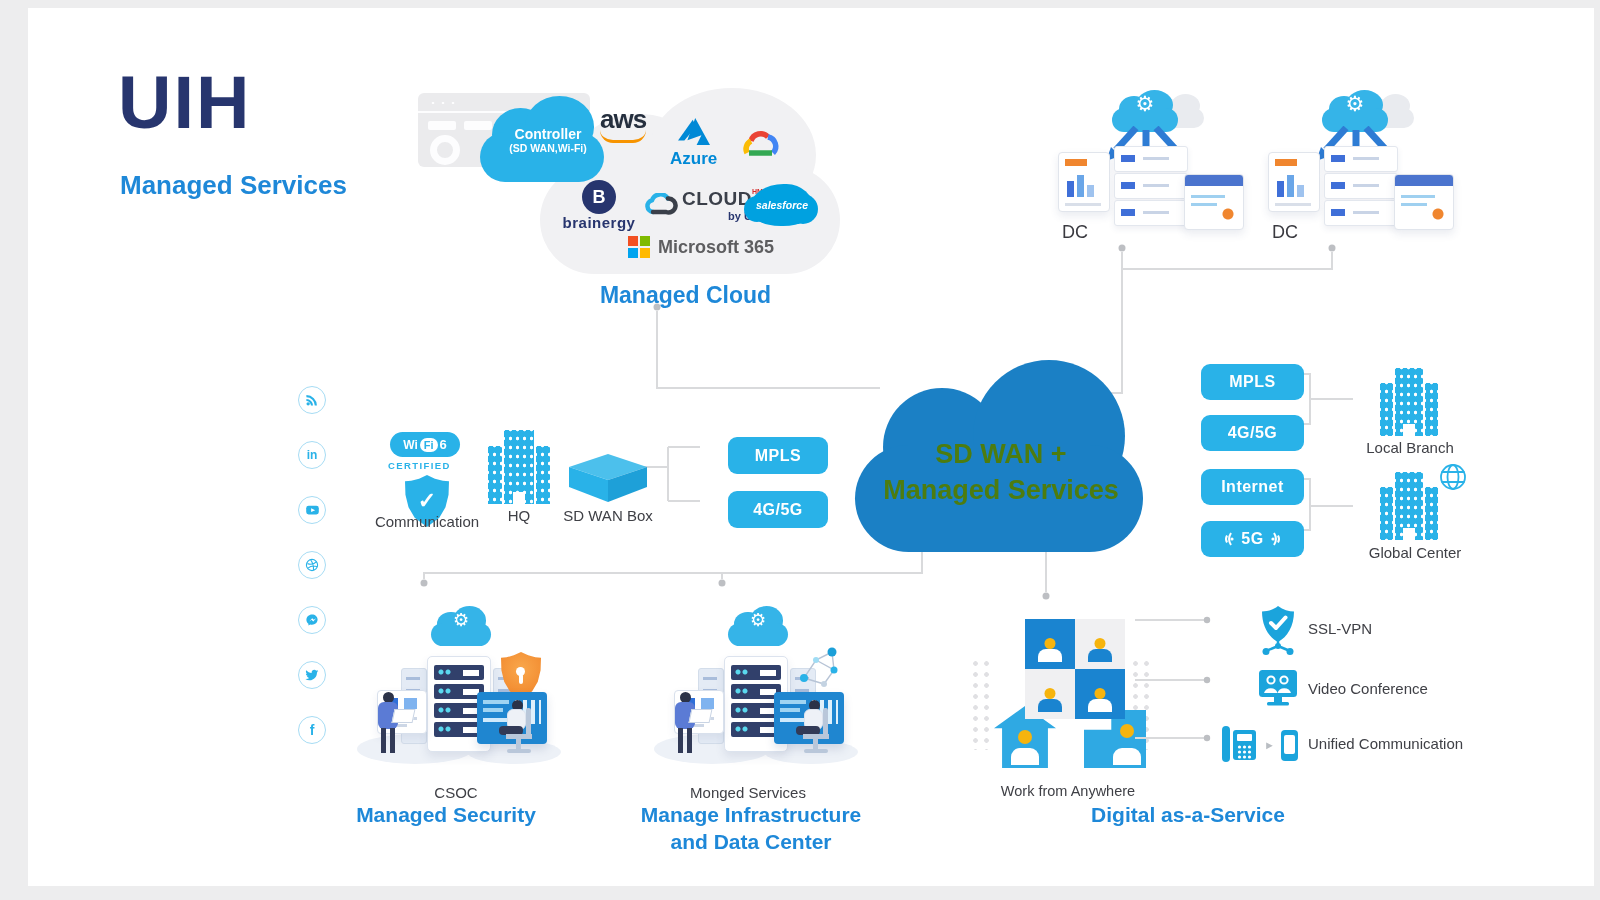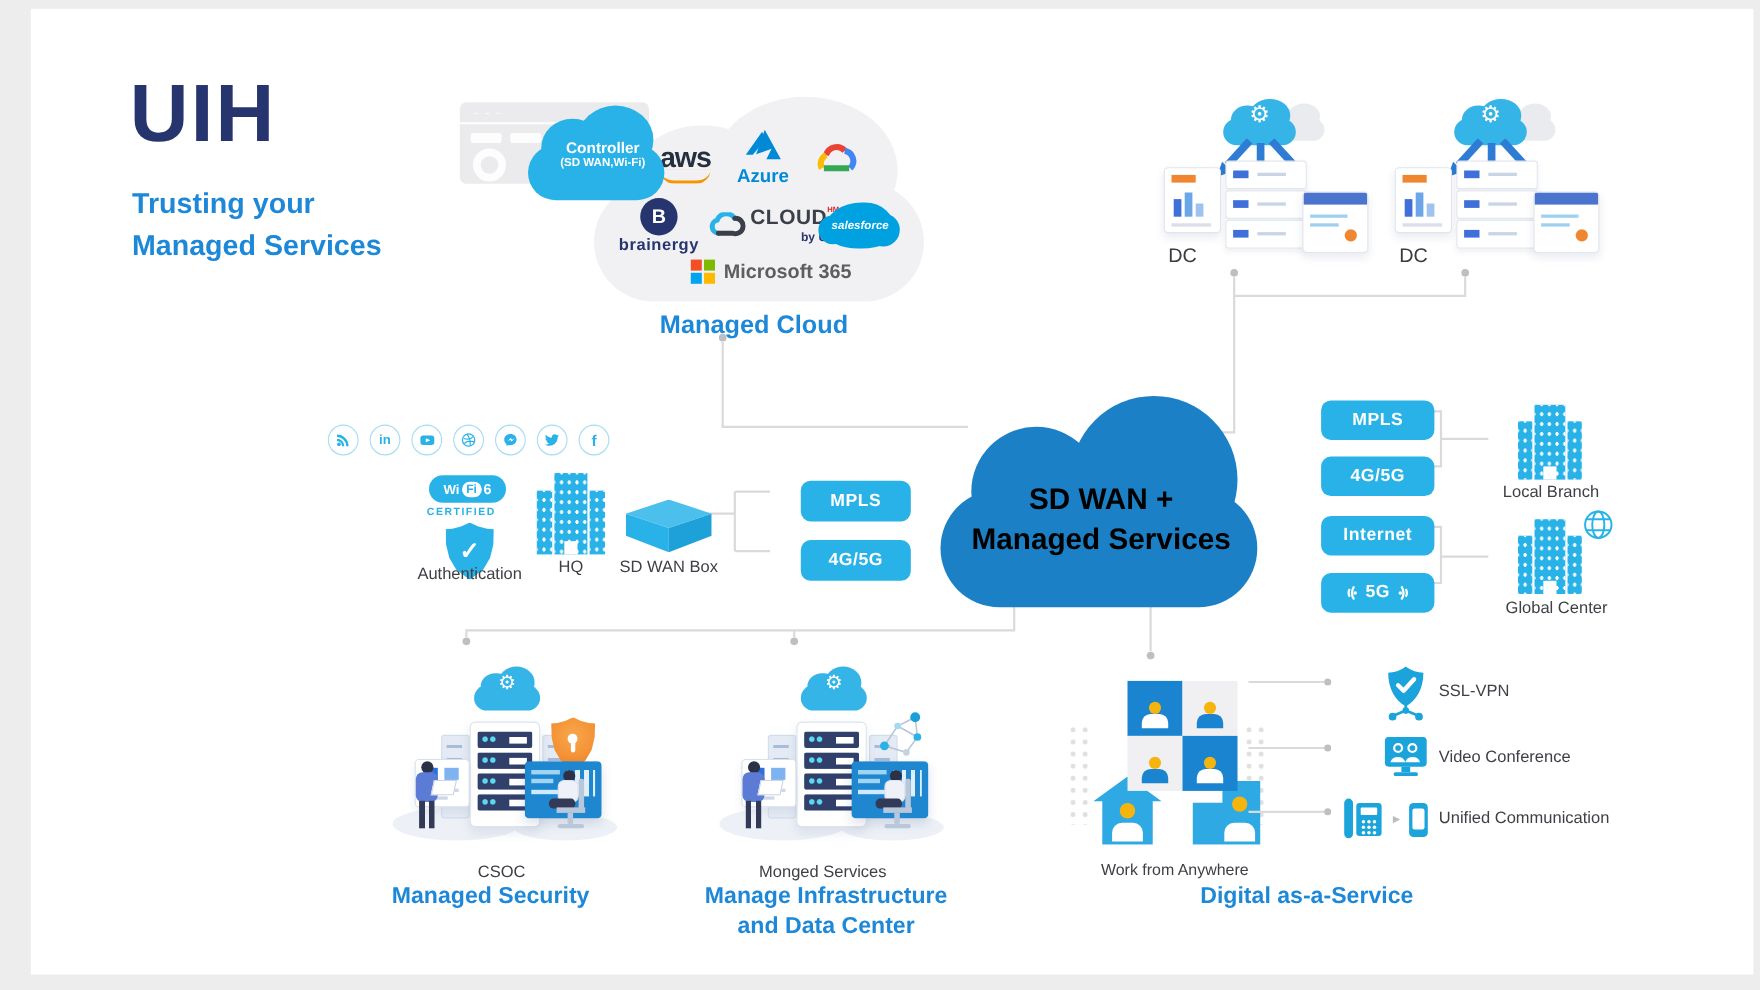--- a/index.html
+++ b/index.html
@@ -99,24 +99,24 @@
 
   
   .sdwan-label, .hq-label{font-size:15px;color:var(--ink);text-align:center;}
 
   
   .core{left:827px;top:352px;width:292px;height:192px;z-index:3;}
   .core i{position:absolute;background:var(--core);display:block;}
   .core .c1{left:0;top:85px;width:288px;height:107px;border-radius:54px;}
   .core .c2{left:28px;top:28px;width:118px;height:118px;border-radius:50%;}
   .core .c3{left:118px;top:0;width:152px;height:152px;border-radius:50%;}
-  .core .txt{position:absolute;left:12px;top:76px;width:268px;text-align:center;color:#000000;font-size:27px;line-height:36px;font-weight:800;z-index:1;}
-
-  
-  .social{left:270px;top:378px;display:flex;gap:10px;z-index:2;}
+  .core .txt{position:absolute;left:12px;top:76px;width:268px;text-align:center;color:#4d7c0f;font-size:27px;line-height:36px;font-weight:800;z-index:1;}
+
+  
+  .social{left:270px;top:378px;display:flex;gap:27px;z-index:2;flex-direction:column;}
   .soc{width:28px;height:28px;border-radius:50%;border:1.5px solid #a6dcf4;display:flex;align-items:center;justify-content:center;background:#fff;box-sizing:border-box;}
   .soc svg{display:block;}
   .soc .t{color:var(--accent);font-weight:800;font-size:12px;line-height:12px;}
 
   
   .grid{left:997px;top:611px;width:100px;height:100px;display:grid;grid-template-columns:50px 50px;grid-template-rows:50px 50px;z-index:2;}
   .cell{position:relative;}
   .cell.b{background:#1a84d0;} .cell.g{background:#f0f0f2;}
   .avt{position:absolute;left:50%;bottom:7px;transform:translateX(-50%);width:26px;height:24px;}
   .avt .hd{position:absolute;left:50%;top:0;transform:translateX(-50%);width:11px;height:11px;border-radius:50%;background:#f6b40e;}
@@ -195,41 +195,40 @@
         <circle cx="722" cy="583" r="3.5"></circle>
         <circle cx="1046" cy="596" r="3.5"></circle>
       <circle cx="1207" cy="620" r="3.2"></circle>
         <circle cx="1207" cy="680" r="3.2"></circle>
         <circle cx="1207" cy="738" r="3.2"></circle>
     </g>
   </svg>
 
   <div class="abs logo">UIH</div>
   <div class="abs tagline">
-    <div>Trusting your</div>
     <div>Managed Services</div>
   </div>
 
   <div class="abs dash">
     <i class="d-dots"></i>
       <i class="d-hr"></i>
       <i class="d-r1"></i>
       <i class="d-r2"></i>
       <i class="d-r3"></i>
       <i class="d-donut"></i>
       <i class="d-b1"></i>
       <i class="d-b2"></i>
       <i class="d-b3"></i>
   </div>
 
   <div class="cloudlet mcloud" style="--c:#f1f1f3;z-index:1">
     <span class="cl-h1"></span>
       <span class="cl-h2"></span>
       <span class="cl-base"></span>
-    <div class="lg" style="left:60px;top:44px">
+    <div class="lg" style="left:60px;top:20px">
       <div class="aws-txt">aws</div>
       <div class="aws-smile"></div>
     </div>
     <div class="lg" style="left:130px;top:30px;text-align:center">
       <svg width="32" height="27" viewBox="0 0 32 27">
         <path fill="#0089d6" d="M17.2 0 L32 27 L18.6 27 L23.4 17.2 L9.4 22.3 Z"></path>
         <path fill="#0089d6" d="M14.8 1.8 L18 8.6 L6.4 22.6 L0 22.6 Z"></path>
       </svg>
       <div class="azure-txt">Azure</div>
     </div>
@@ -386,21 +385,21 @@
 
   <div class="abs wifi">
     <span class="wi">Wi</span>
       <span class="fi">Fi</span>
       <span class="w6">6</span>
   </div>
   <div class="abs certified">CERTIFIED</div>
   <div class="abs shield auth-shield">
       <span>✓</span>
     </div>
-  <div class="abs small-label" style="left:332px;top:505px;width:134px">Authentication</div>
+  <div class="abs small-label" style="left:332px;top:505px;width:134px">Communication</div>
 
   <div class="abs bld" style="left:460px;top:422px;width:62px;height:74px">
     <span class="w wl"></span>
       <span class="w wr"></span>
       <span class="w wm"></span>
   </div>
   <div class="abs hq-label" style="left:458px;top:499px;width:66px">HQ</div>
 
   <svg class="abs" style="left:541px;top:446px;z-index:2" width="78" height="48" viewBox="0 0 78 48">
     <polygon points="39,0 78,13 39,26 0,13" fill="#4cc0ec"></polygon>

